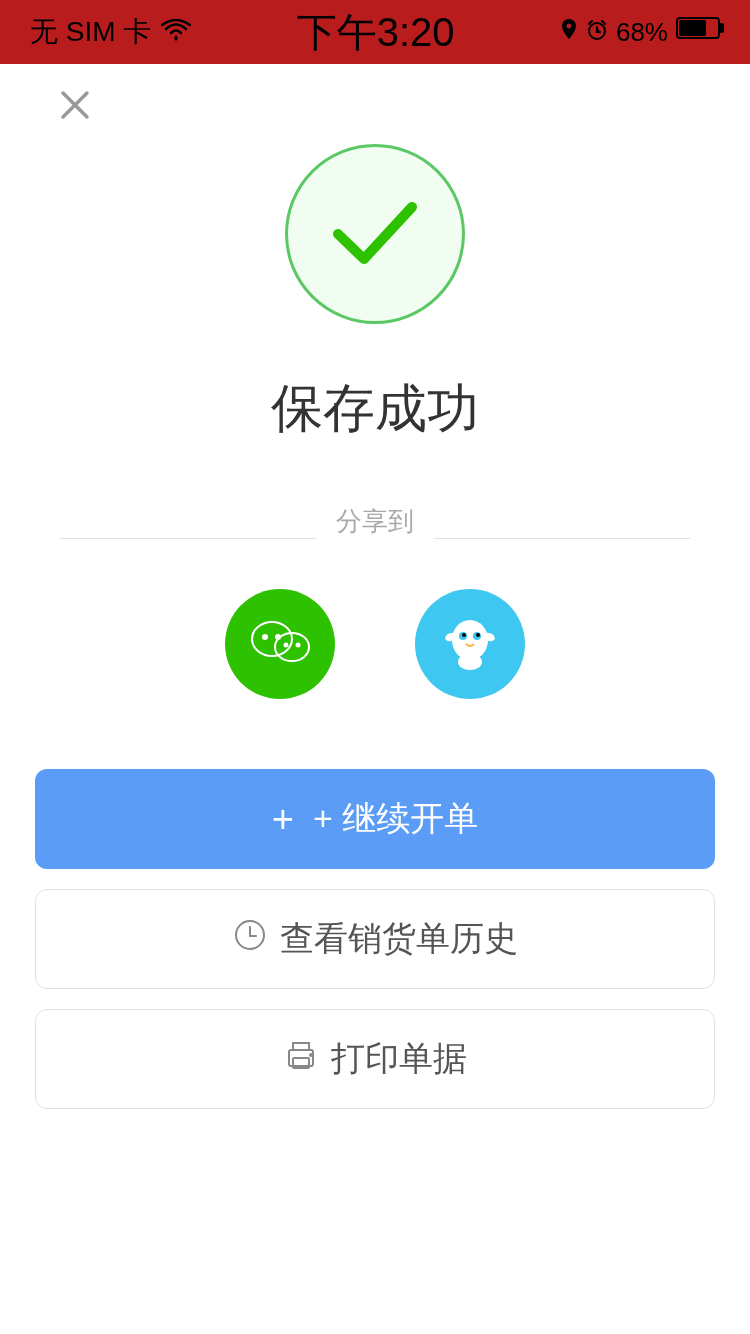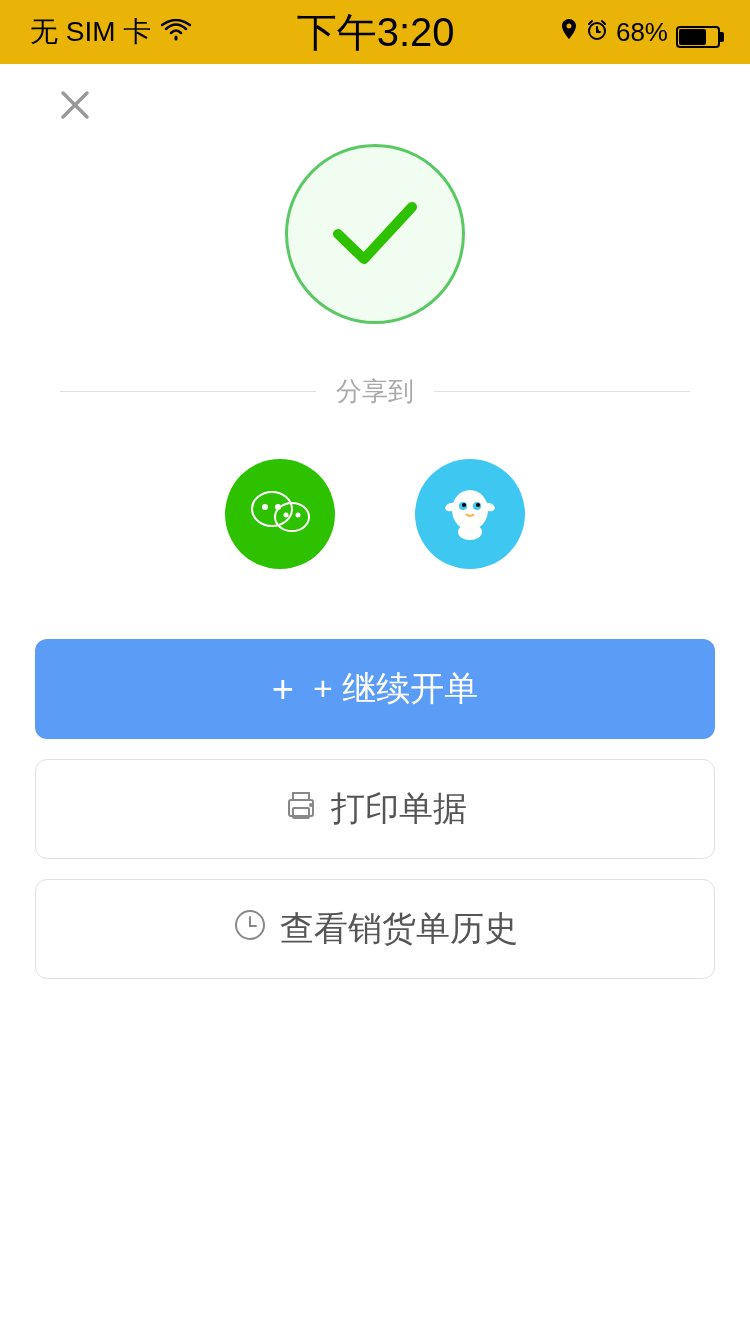--- a/index.html
+++ b/index.html
@@ -15,37 +15,37 @@
     }
 
     
     .status-bar {
       width: 100%;
       height: 64px;
       display: flex;
       align-items: center;
       justify-content: space-between;
       padding: 0 30px;
-      background: #eab308;
+      background: #b91c1c;
     }
     .status-left {
       display: flex;
       align-items: center;
       gap: 10px;
       font-size: 28px;
       color: #000;
     }
     .status-center {
       font-size: 40px;
       font-weight: 500;
       color: #000;
     }
     .status-right {
       display: flex;
-      align-items: flex-end;
+      align-items: flex-start;
       gap: 8px;
       font-size: 26px;
       color: #000;
     }
     .battery-icon {
       width: 44px;
       height: 22px;
       border: 2px solid #000;
       border-radius: 4px;
       position: relative;
@@ -119,21 +119,21 @@
       font-size: 52px;
       font-weight: 500;
       color: #333;
       margin-bottom: 60px;
     }
 
     
     .share-divider {
       width: 100%;
       display: flex;
-      align-items: center;
+      align-items: flex-end;
       padding: 0 60px;
       margin-bottom: 50px;
     }
     .divider-line {
       flex: 1;
       height: 1px;
       background: #e0e0e0;
     }
     .divider-label {
       font-size: 26px;
@@ -246,20 +246,21 @@
 </div>
 
 <div class="main-content">
 
   <div class="success-circle">
     <svg class="checkmark" viewBox="0 0 90 70" fill="none">
       <polyline points="8,35 34,60 82,8" stroke="#2dc100" stroke-width="10" stroke-linecap="round" stroke-linejoin="round" fill="none"></polyline>
     </svg>
   </div>
 
+  <div class="success-title">保存成功</div>
 
   <div class="share-divider">
     <div class="divider-line"></div>
     <span class="divider-label">分享到</span>
     <div class="divider-line"></div>
   </div>
 
   <div class="share-icons">
     <div class="share-icon-btn wechat-icon">
       <svg width="65" height="55" viewBox="0 0 65 55" fill="none">
@@ -290,38 +291,38 @@
         <ellipse cx="51" cy="25" rx="6" ry="4" fill="#fff" transform="rotate(20 51 25)"></ellipse>
       </svg>
     </div>
   </div>
 
   <div class="action-buttons">
 
     <button class="btn-primary">
       <span style="font-size:38px; font-weight:300;">+</span>
       <span style="font-size:34px;margin-left:7px;">+ 继续开单</span>
+    </button>
+
+    <button class="btn-secondary">
+      <span>
+        <svg width="36" height="36" viewBox="0 0 36 36" fill="none">
+          <circle cx="18" cy="18" r="14" stroke="#888" stroke-width="2" fill="none"></circle>
+          <path d="M18 10 L18 19 L24 19" stroke="#888" stroke-width="2" stroke-linecap="round"></path>
+        </svg>
+      </span>
+      <span>查看销货单历史</span>
     </button>
 
     <button class="btn-secondary">
       <span>
         <svg width="36" height="36" viewBox="0 0 36 36" fill="none">
           <rect x="6" y="13" width="24" height="16" rx="2" stroke="#888" stroke-width="2" fill="none"></rect>
           <rect x="10" y="21" width="16" height="10" rx="1" stroke="#888" stroke-width="2" fill="none"></rect>
           <path d="M10 13 L10 6 L26 6 L26 13" stroke="#888" stroke-width="2" fill="none"></path>
           <circle cx="28" cy="18" r="2" fill="#888"></circle>
         </svg>
       </span>
       <span>打印单据</span>
     </button>
 
-    <button class="btn-secondary">
-      <span>
-        <svg width="36" height="36" viewBox="0 0 36 36" fill="none">
-          <circle cx="18" cy="18" r="14" stroke="#888" stroke-width="2" fill="none"></circle>
-          <path d="M18 10 L18 19 L24 19" stroke="#888" stroke-width="2" stroke-linecap="round"></path>
-        </svg>
-      </span>
-      <span>查看销货单历史</span>
-    </button>
-
   </div>
 </div>
 
 </body></html>

